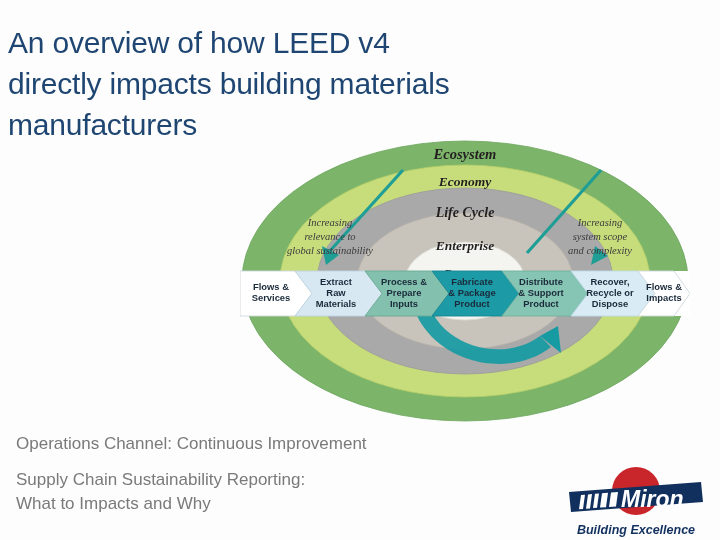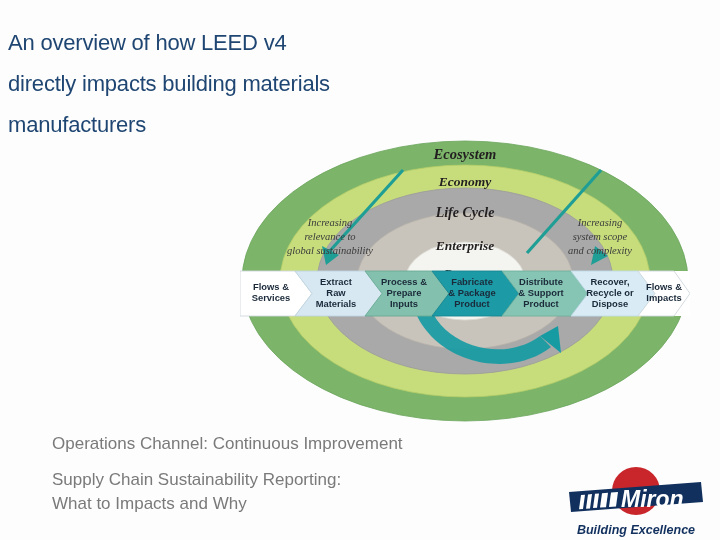--- a/index.html
+++ b/index.html
@@ -18,21 +18,21 @@
   }
 
   
   #title {
     position: absolute;
     left: 8px;
     top: 22px;
     width: 640px;
     color: #1f4672;
     font-family: "Liberation Sans", sans-serif;
-    font-size: 22px;
+    font-size: 30px;
     font-weight: 400;
     line-height: 41px;
     letter-spacing: -0.2px;
     white-space: pre-line;
   }
 
   
   #diagram {
     position: absolute;
     left: 240px;
@@ -62,21 +62,21 @@
   
   #footer-lines {
     position: absolute;
     left: 16px;
     top: 432px;
     width: 500px;
     color: #7a7a7a;
     font-size: 17px;
     line-height: 24px;
   }
-  #footer-lines .fline { margin-bottom: 12px; white-space: pre-line; margin-left: 36px; }
+  #footer-lines .fline { margin-bottom: 12px; white-space: pre-line; }
   #footer-lines .fline:last-child { margin-bottom: 0; }
 
   
   #logo {
     position: absolute;
     left: 561px;
     top: 464px;
     width: 150px;
     height: 78px;
   }

